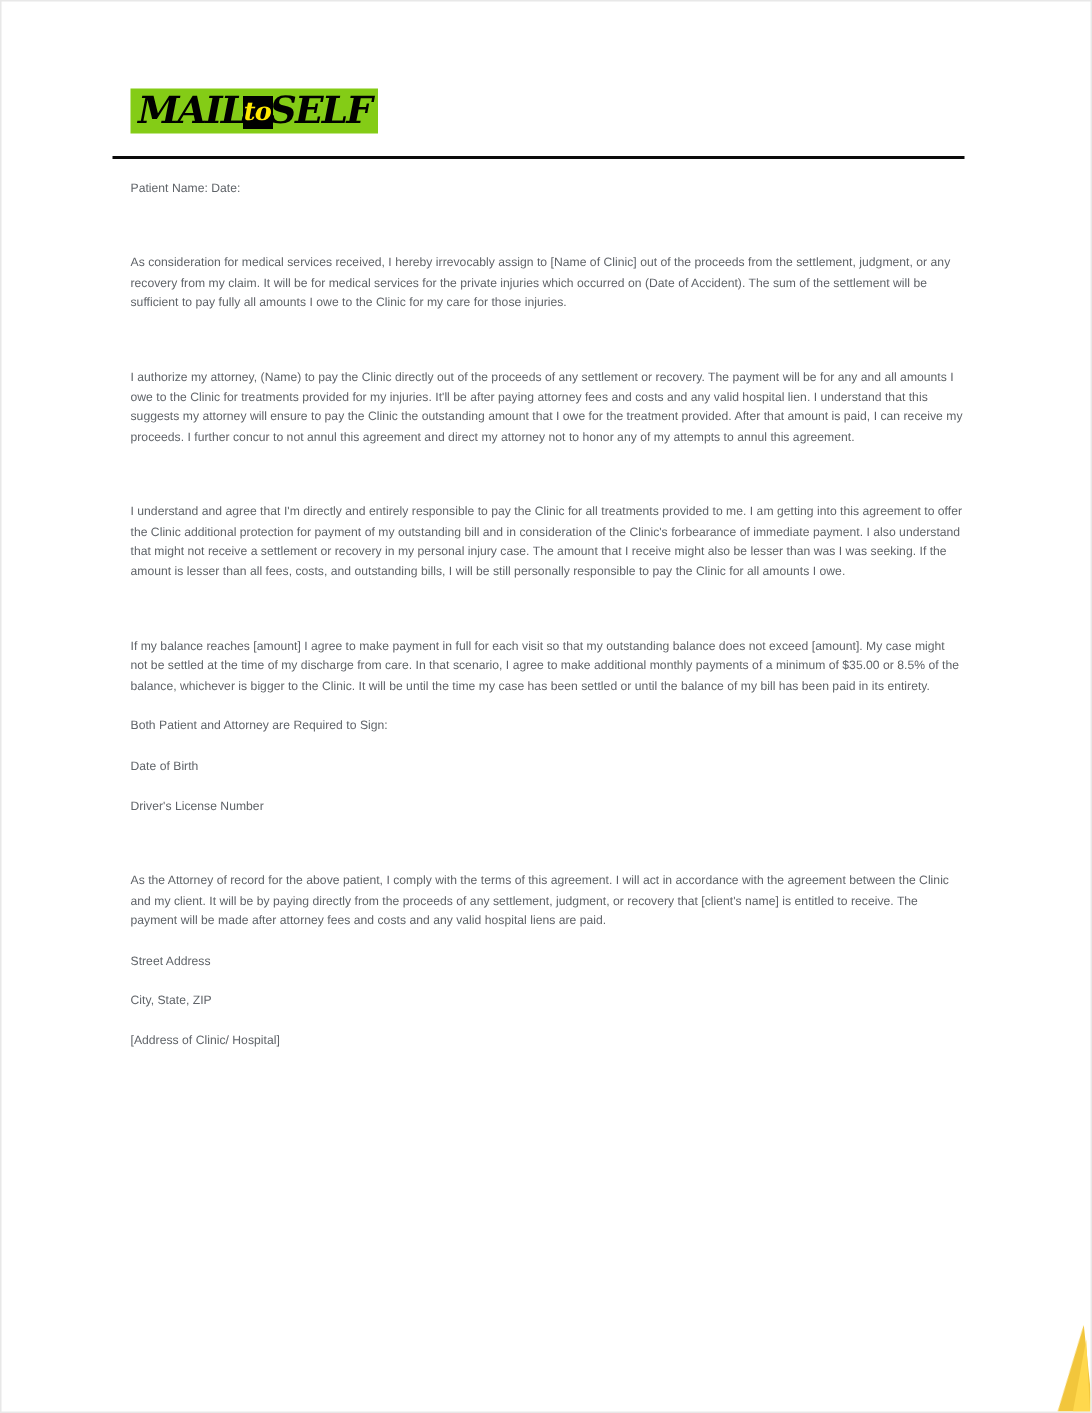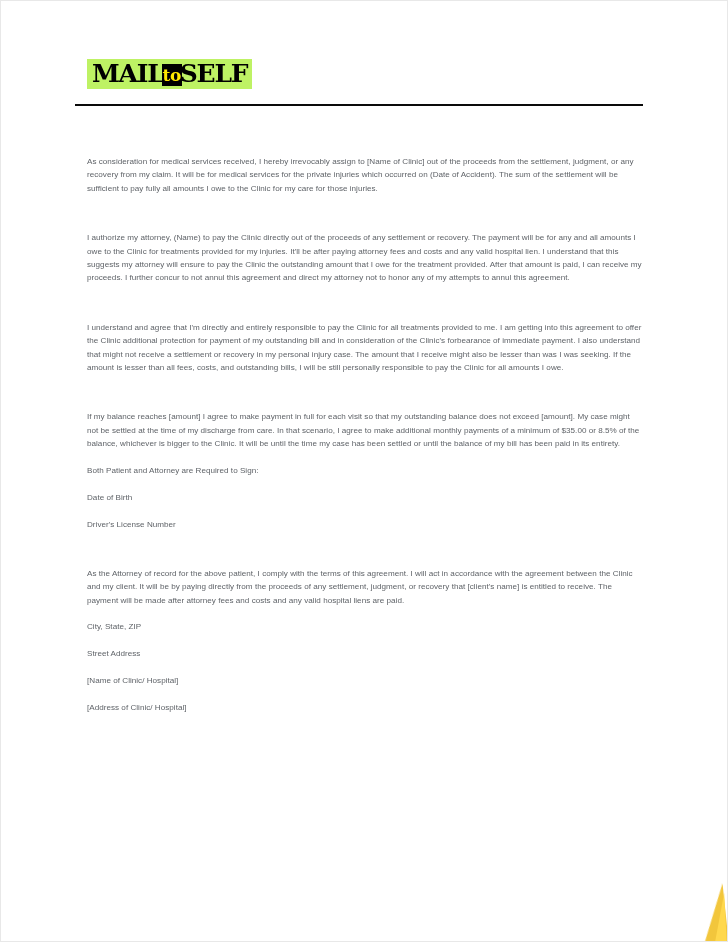--- a/index.html
+++ b/index.html
@@ -22,24 +22,25 @@
 
   
   .logo-wrap {
     position: absolute;
     left: 86px;
     top: 58px;
     height: 30px;
   }
   .logo {
     display: inline-block;
-    background: #bef264;
+    background: #84cc16;
     padding: 2px 5px 3px 5px;
     line-height: 1;
     white-space: nowrap;
+    font-style: italic;
   }
   .logo-word {
     font-family: "DejaVu Serif", serif;
     font-weight: bold;
     font-size: 25px;
     letter-spacing: -1.2px;
     color: #000000;
     vertical-align: middle;
   }
   .logo-to {
@@ -125,38 +126,38 @@
 <div class="page">
 
   <div class="logo-wrap">
     <span class="logo"><span class="logo-word">MAIL</span><span class="logo-to">to</span><span class="logo-word">SELF</span></span>
   </div>
 
   <div class="hrule"></div>
 
   <div class="body-area">
 
+    <p class="line">Patient Name: Date:</p>
 
     <p class="para">As consideration for medical services received, I hereby irrevocably assign to [Name of Clinic] out of the proceeds from the settlement, judgment, or any recovery from my claim. It will be for medical services for the private injuries which occurred on (Date of Accident). The sum of the settlement will be sufficient to pay fully all amounts I owe to the Clinic for my care for those injuries.</p>
     <p class="para">I authorize my attorney, (Name) to pay the Clinic directly out of the proceeds of any settlement or recovery. The payment will be for any and all amounts I owe to the Clinic for treatments provided for my injuries. It'll be after paying attorney fees and costs and any valid hospital lien. I understand that this suggests my attorney will ensure to pay the Clinic the outstanding amount that I owe for the treatment provided. After that amount is paid, I can receive my proceeds. I further concur to not annul this agreement and direct my attorney not to honor any of my attempts to annul this agreement.</p>
     <p class="para">I understand and agree that I'm directly and entirely responsible to pay the Clinic for all treatments provided to me. I am getting into this agreement to offer the Clinic additional protection for payment of my outstanding bill and in consideration of the Clinic's forbearance of immediate payment. I also understand that might not receive a settlement or recovery in my personal injury case. The amount that I receive might also be lesser than was I was seeking. If the amount is lesser than all fees, costs, and outstanding bills, I will be still personally responsible to pay the Clinic for all amounts I owe.</p>
     <p class="para">If my balance reaches [amount] I agree to make payment in full for each visit so that my outstanding balance does not exceed [amount]. My case might not be settled at the time of my discharge from care. In that scenario, I agree to make additional monthly payments of a minimum of $35.00 or 8.5% of the balance, whichever is bigger to the Clinic. It will be until the time my case has been settled or until the balance of my bill has been paid in its entirety.</p>
 
     <p class="line">Both Patient and Attorney are Required to Sign:</p>
 
     <p class="line">Date of Birth</p>
     <p class="line">Driver's License Number</p>
 
     <p class="para">As the Attorney of record for the above patient, I comply with the terms of this agreement. I will act in accordance with the agreement between the Clinic and my client. It will be by paying directly from the proceeds of any settlement, judgment, or recovery that [client's name] is entitled to receive. The payment will be made after attorney fees and costs and any valid hospital liens are paid.</p>
 
+    <p class="line">Street Address</p>
     <p class="line">City, State, ZIP</p>
-    <p class="line">Street Address</p>
 
 
-    <p class="line">[Name of Clinic/ Hospital]</p>
     <p class="line">[Address of Clinic/ Hospital]</p>
 
   </div>
 
   <div class="corner-curl">
     <div class="wedge"></div>
     <div class="wedge2"></div>
   </div>
 
 </div>

